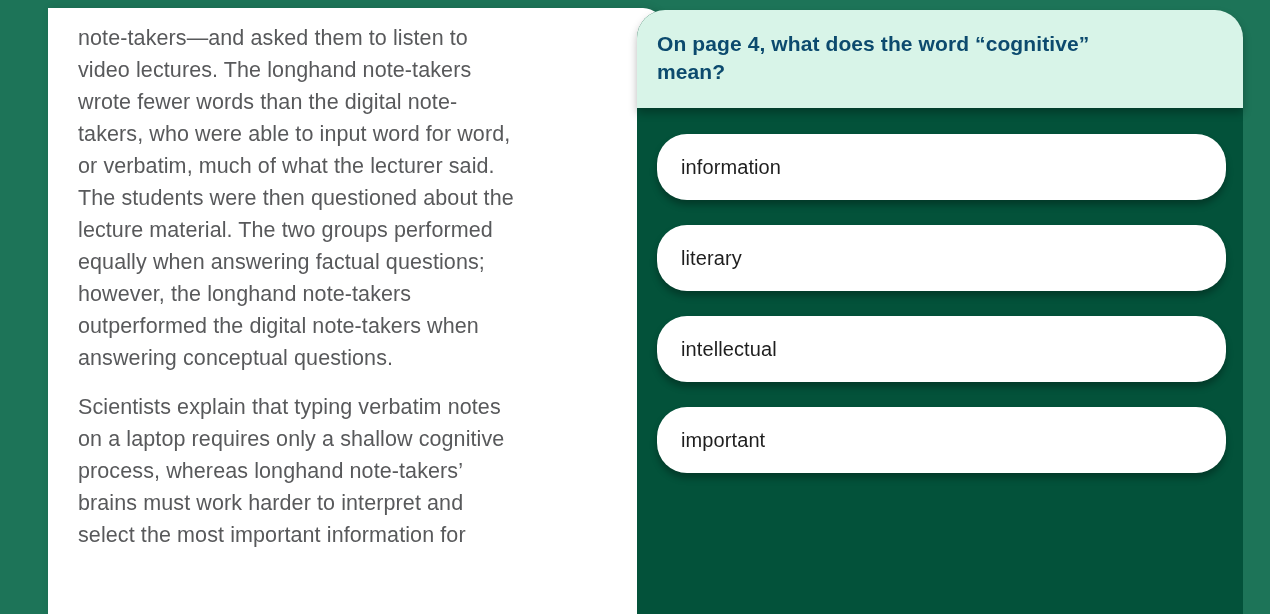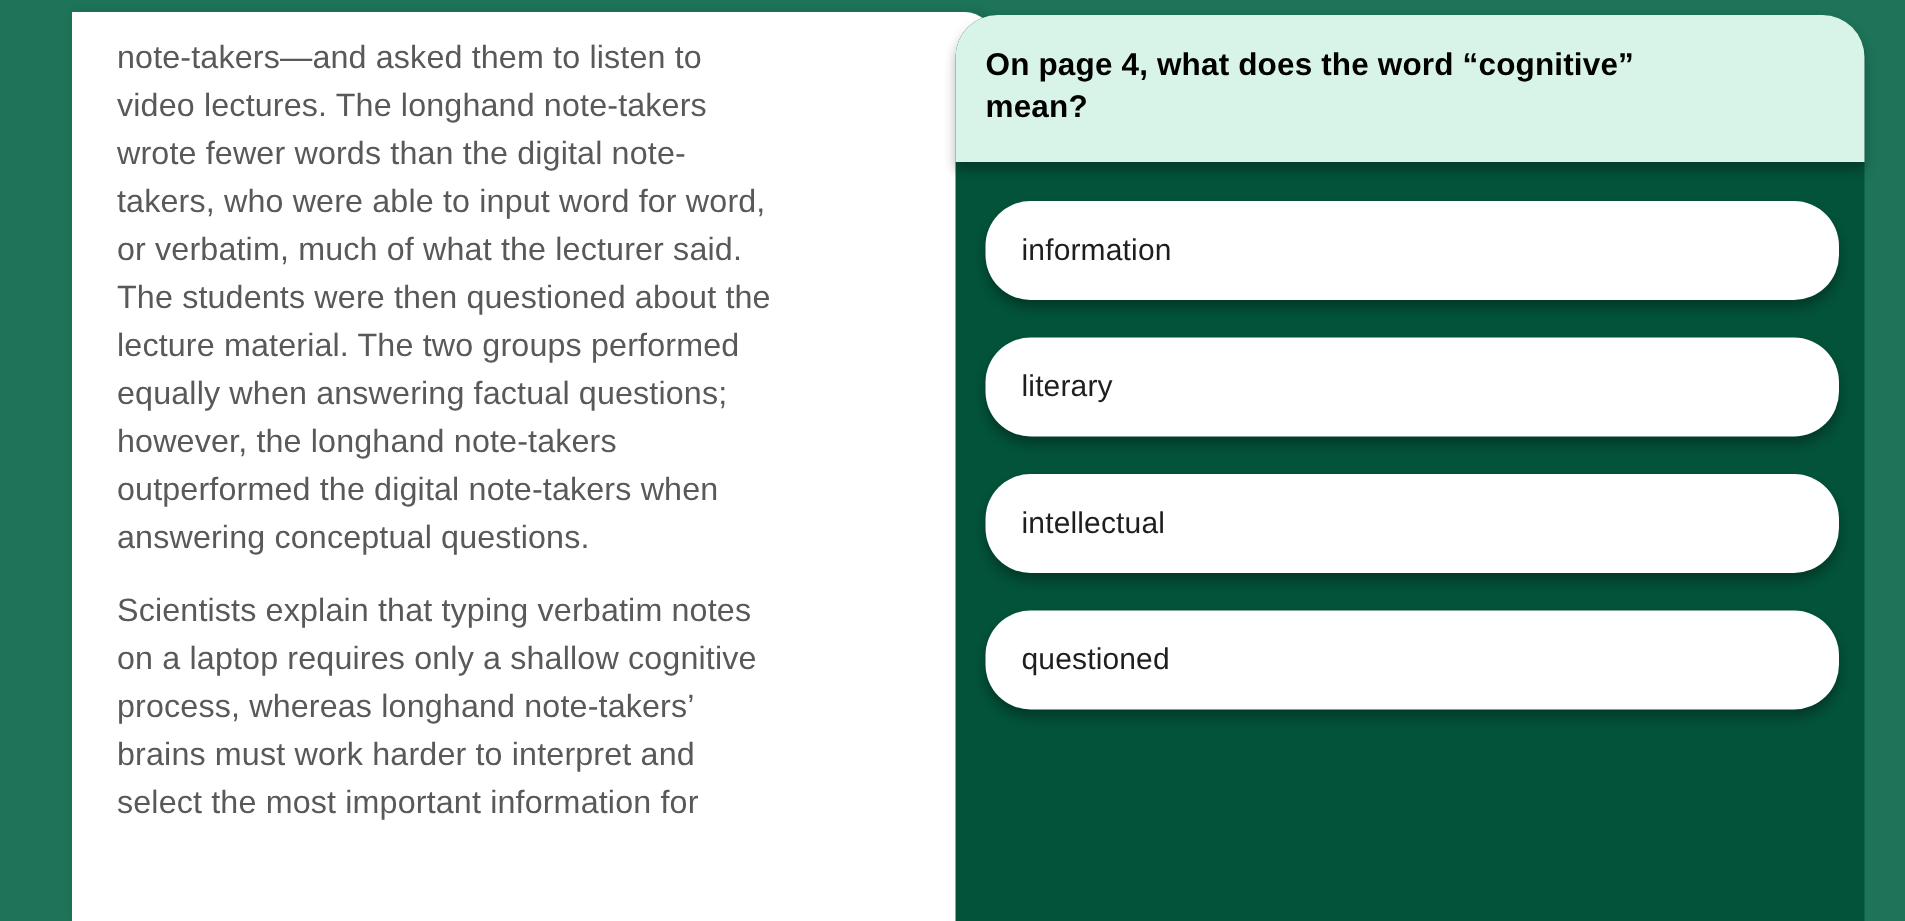--- a/index.html
+++ b/index.html
@@ -58,21 +58,21 @@
     height: 98px;
     box-sizing: border-box;
     background: #D8F4E8;
     border-radius: 28px 28px 0 0;
     padding: 20px 24px 0 20px;
     box-shadow: 0 5px 8px rgba(0,0,0,0.28);
     position: relative;
     z-index: 2;
   }
   .question-text {
-    color: #000000;
+    color: #0c4a6e;
     font-size: 21px;
     font-weight: 700;
     line-height: 28px;
     letter-spacing: 0.1px;
     white-space: pre-line;
   }
   .options {
     position: relative;
     z-index: 1;
     padding: 26px 17px 0 20px;
@@ -131,16 +131,16 @@
     <button class="option-pill">
       <span class="option-label">information</span>
     </button>
     <button class="option-pill">
       <span class="option-label">literary</span>
     </button>
     <button class="option-pill">
       <span class="option-label">intellectual</span>
     </button>
     <button class="option-pill">
-      <span class="option-label">questioned</span>
+      <span class="option-label">important</span>
     </button>
   </div>
 </div>
 
 </body></html>

